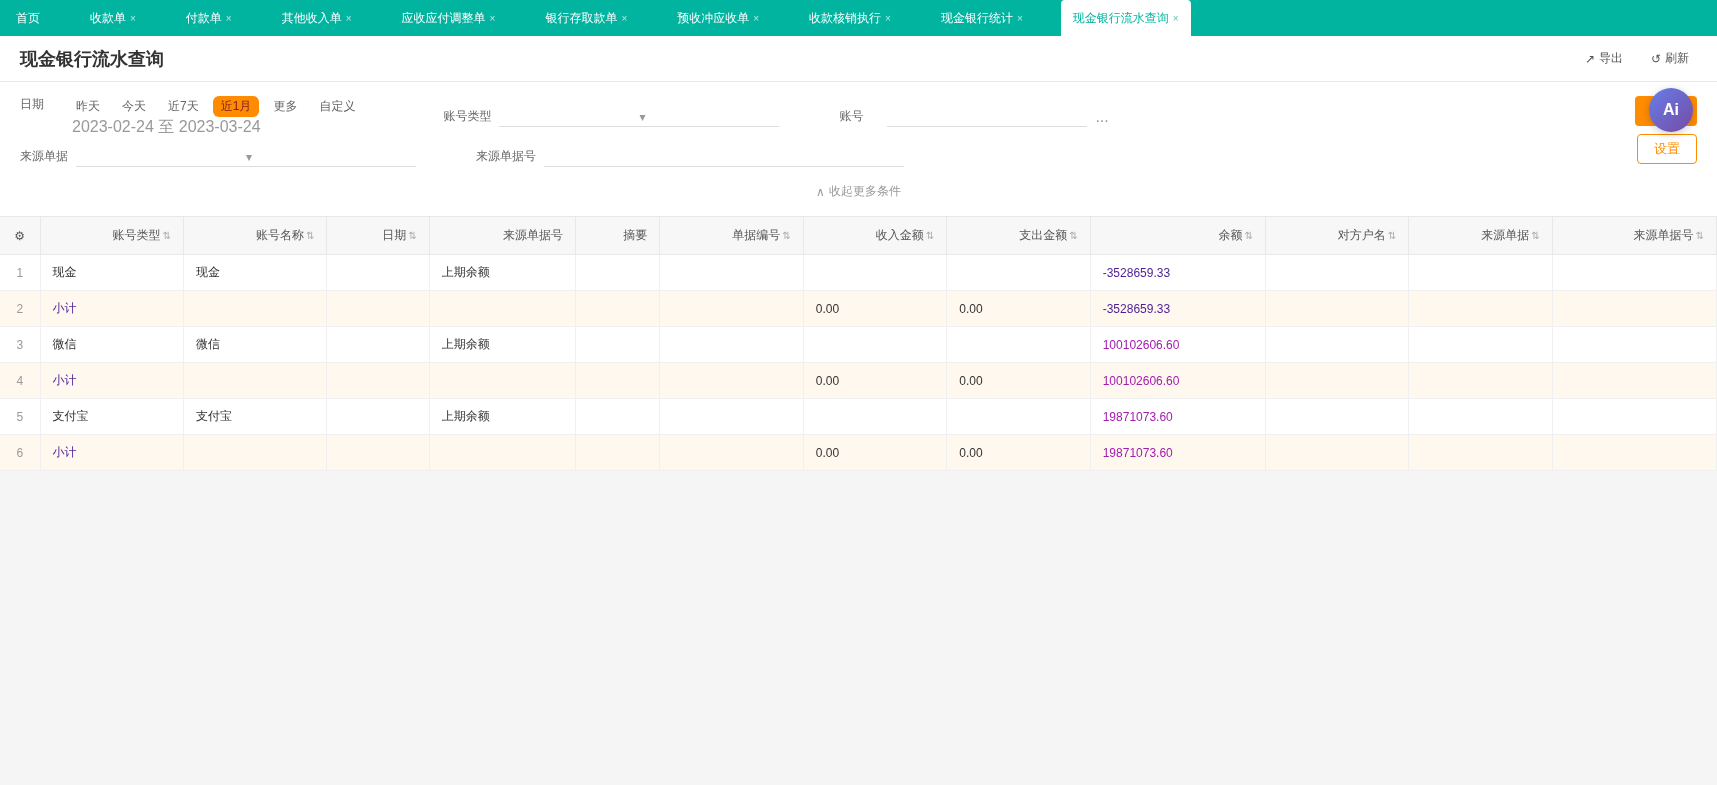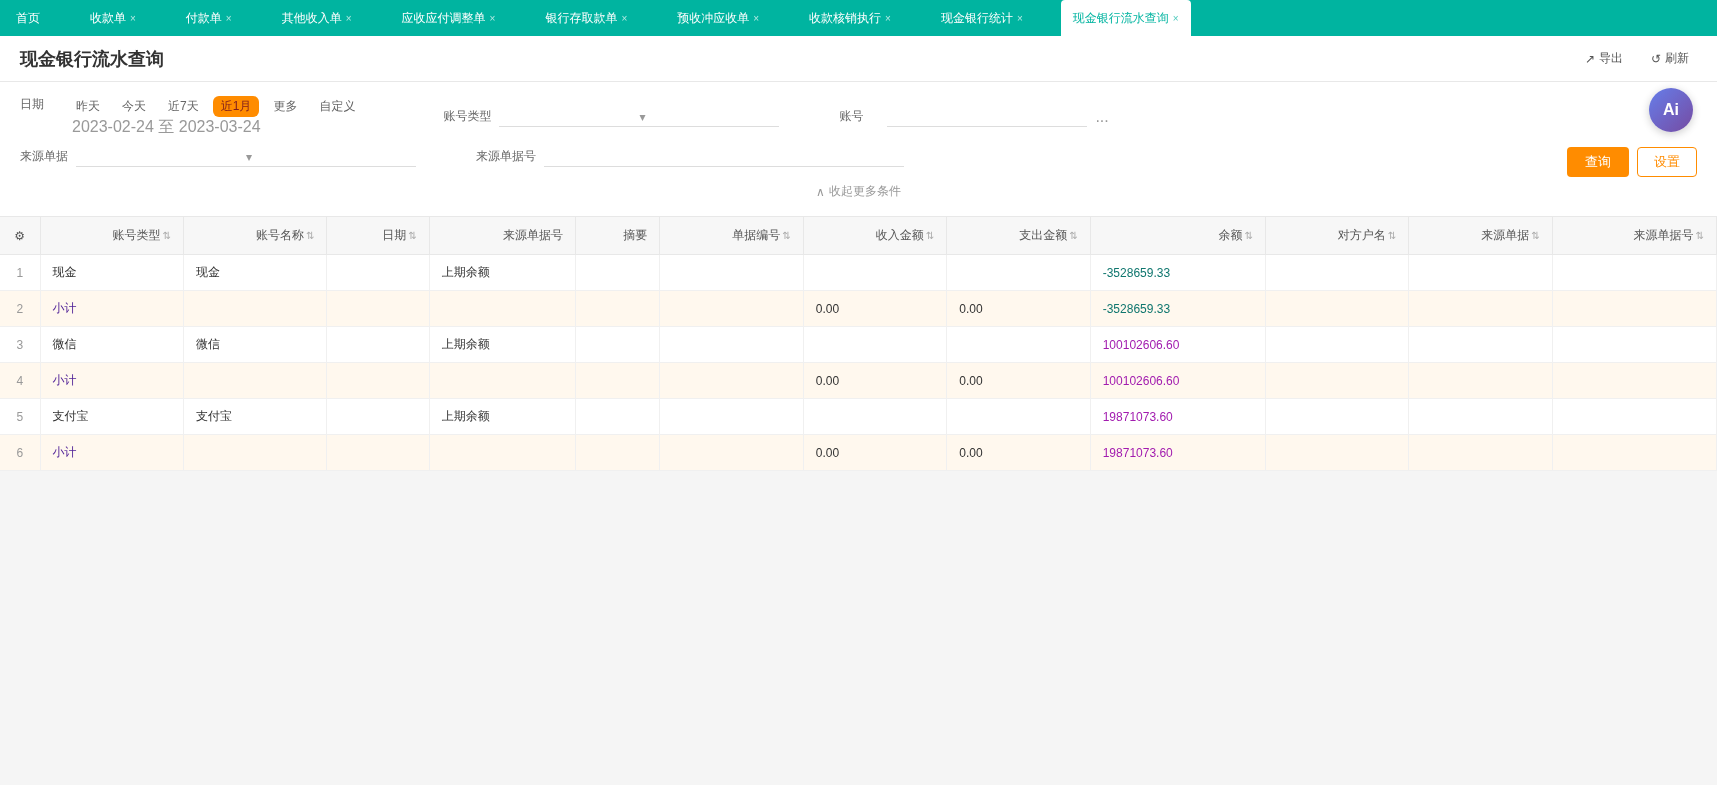--- a/index.html
+++ b/index.html
@@ -206,21 +206,21 @@
     tbody td {
       padding: 9px 12px;
       color: #333;
       border-right: 1px solid #f0f0f0;
       white-space: nowrap;
     }
     tbody td:first-child {
       text-align: center;
       color: #999;
     }
-    .balance-neg { color: #0f766e; }
+    .balance-neg { color: #4c1d95; }
     .balance-pos { color: #a21caf; }
     .subtotal-label { color: #4c1d95; }
 
     
     .ai-btn {
       position: fixed;
       right: 24px;
       top: 88px;
       background: linear-gradient(135deg, #667eea, #764ba2);
       color: #fff;
@@ -244,20 +244,21 @@
       display: flex;
       flex-direction: column;
     }
     .main-filter-layout {
       display: flex;
       justify-content: space-between;
     }
     .left-filters { flex: 1; }
     .right-actions {
       display: flex;
+      flex-direction: column;
       align-items: flex-end;
       justify-content: flex-start;
       gap: 8px;
       min-width: 120px;
     }
   </style>
 </head>
 <body>
 
 <nav class="top-nav">

